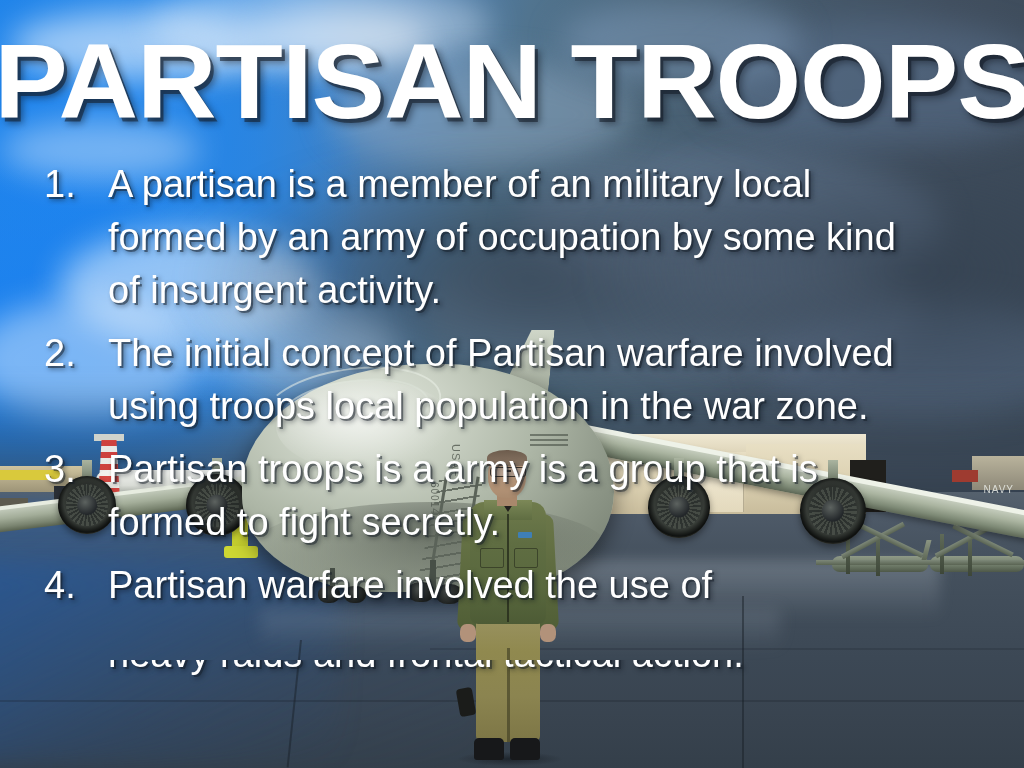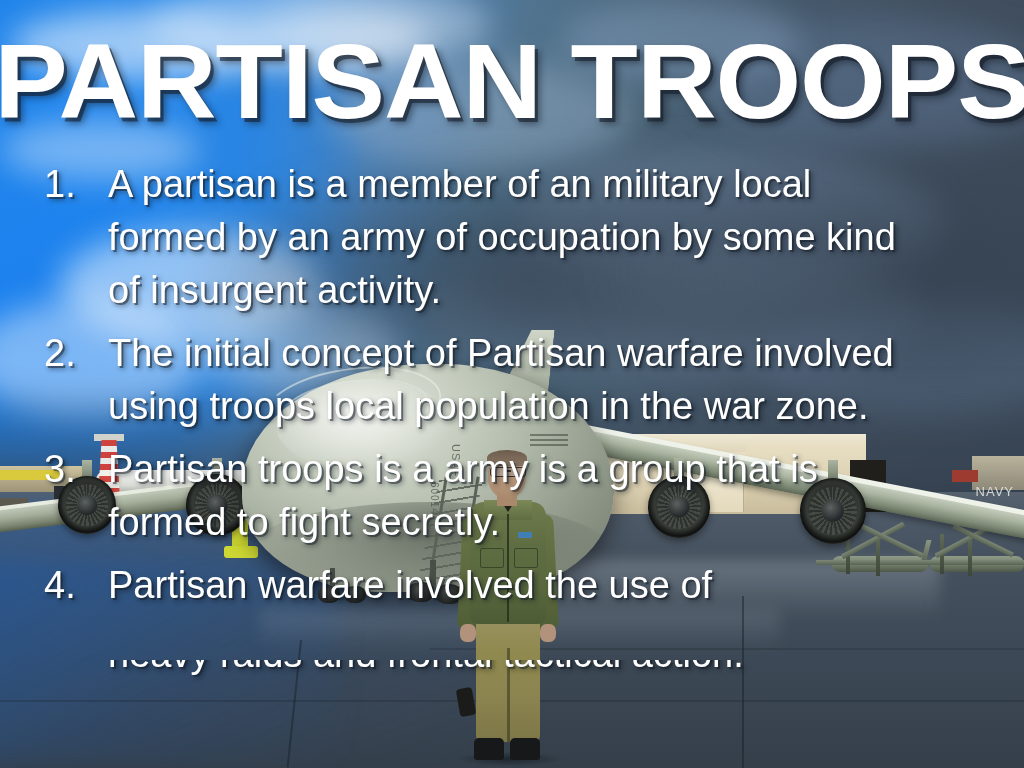--- a/index.html
+++ b/index.html
@@ -229,21 +229,21 @@
     position: absolute; width: 5px; height: 20px;
     background: linear-gradient(180deg,#8b9583,#5e6856);
     transform: skewX(-14deg);
   }
   .prop-disc {
     position: absolute; width: 4px; height: 40px;
     background: linear-gradient(180deg,#5f6a58,#3d4638);
   }
   .navy-text {
     position: absolute; right: 10px; top: 484px;
-    color: #e9ece6; font-size: 13px; letter-spacing: 1px;
+    color: #e9ece6; font-size: 10px; letter-spacing: 1px;
     font-family: "Liberation Sans", sans-serif; opacity:.85;
   }
   .red-box { position:absolute; left: 952px; top: 470px; width: 26px; height: 12px; background:#9e3b30; }
   .far-bldg { position:absolute; left: 972px; top: 456px; width: 52px; height: 34px;
               background: linear-gradient(180deg,#b9b39c,#8d8878); }
 
   
   .ac { position: absolute; }
 
   

